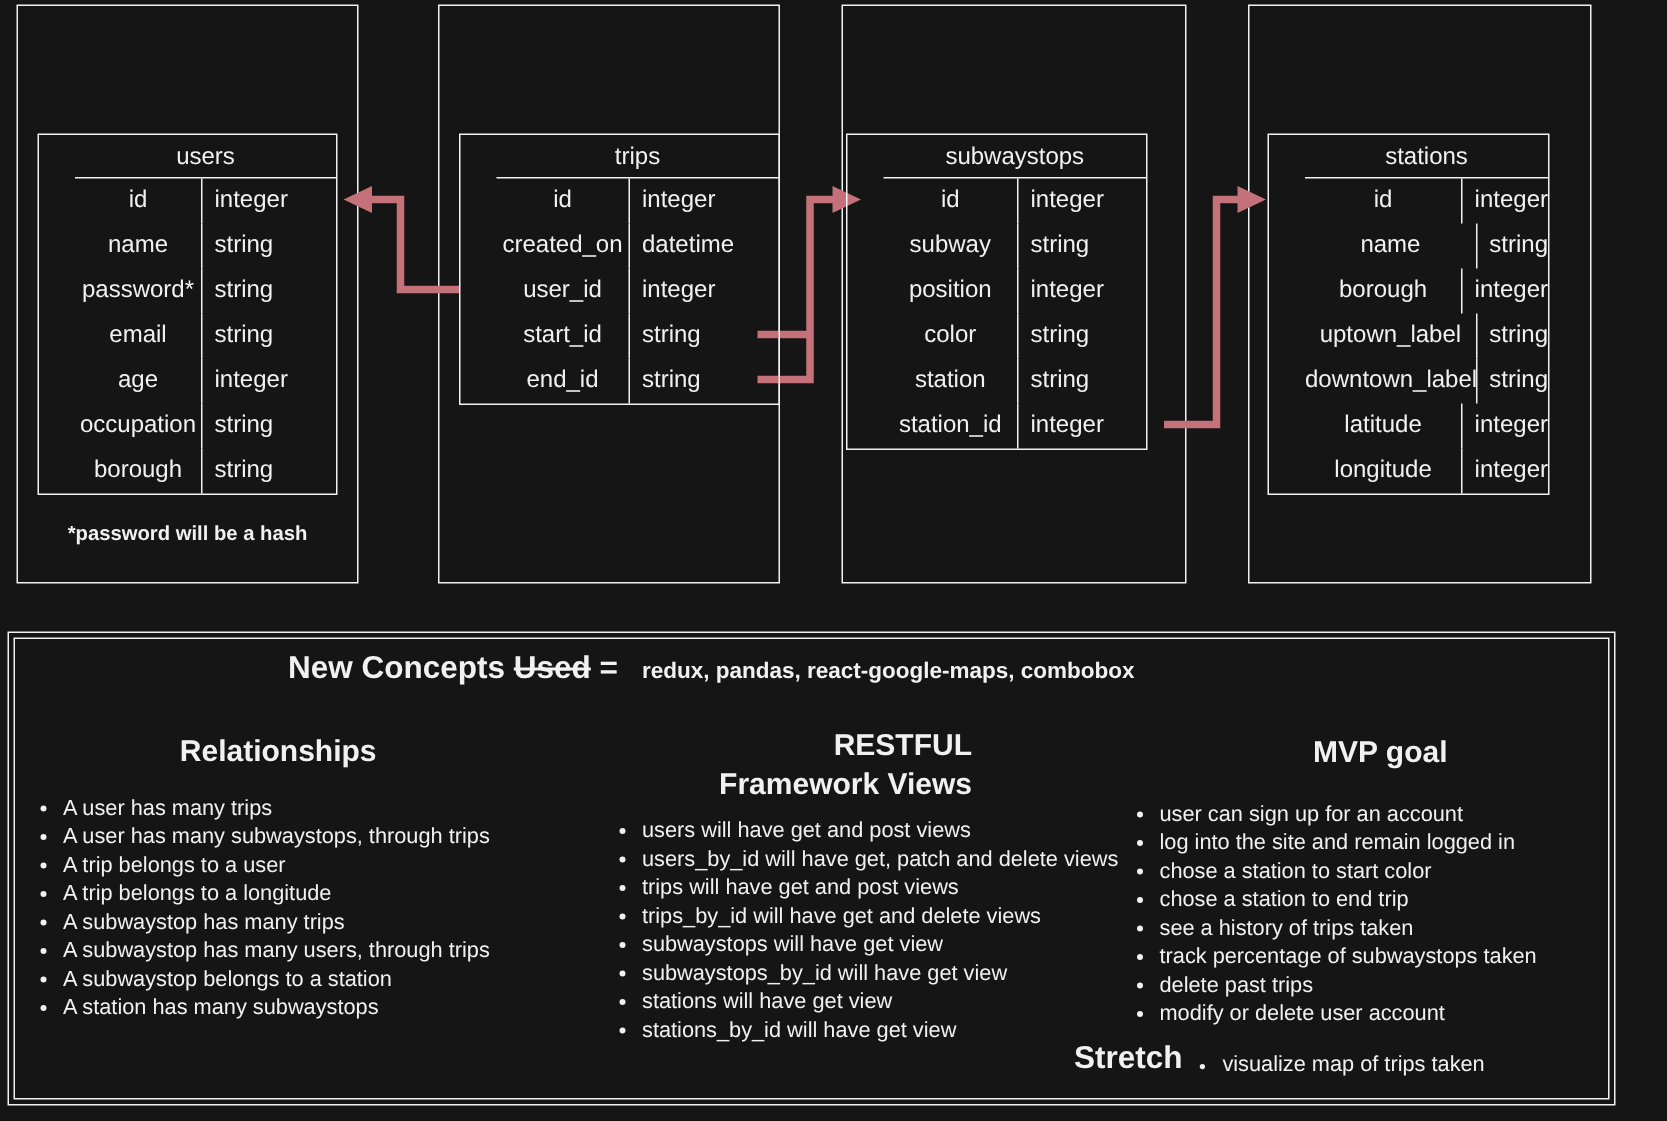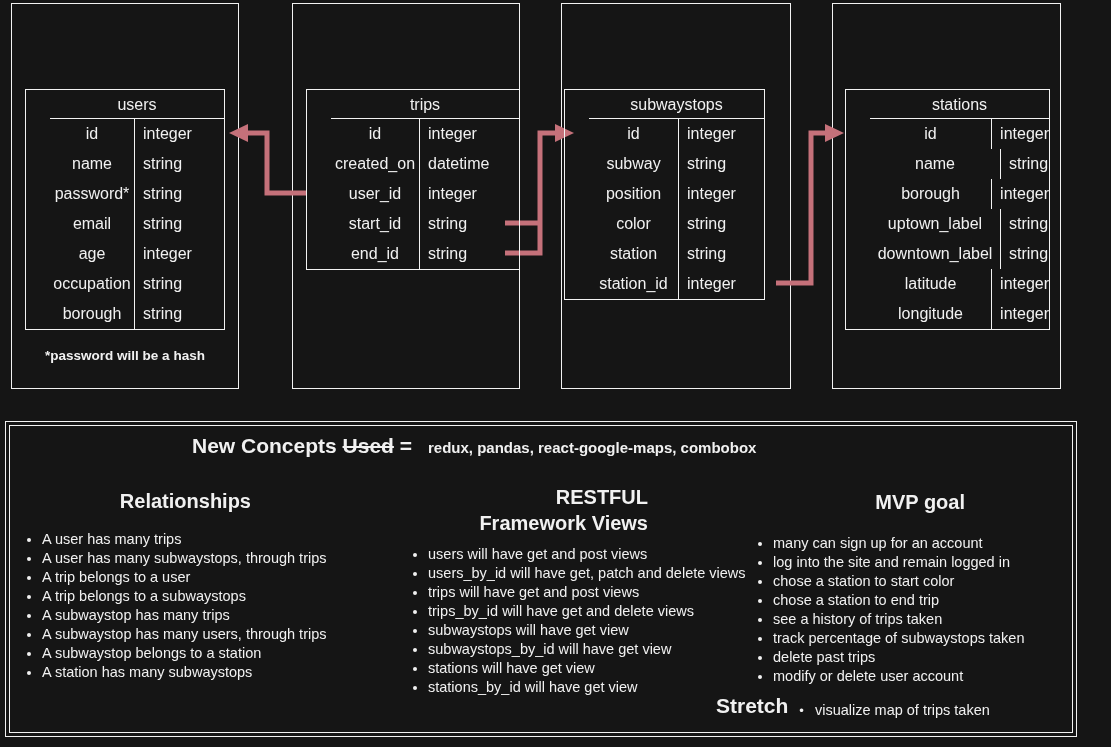--- a/index.html
+++ b/index.html
@@ -170,21 +170,21 @@
           <span class="ftype">string</span>
         </div>
 
         <div class="row">
           <span class="flabel">station_id</span>
           <span class="ftype">integer</span>
         </div>
       </div>
   </div>
 
-  <div class="dbtable" style="left:845px;top:89px;width:205px;--labelw:131px">
+  <div class="dbtable" style="left:845px;top:89px;width:188px;--labelw:131px">
     <div class="tname">stations</div>
     <div>
 
         <div class="row">
           <span class="flabel">id</span>
           <span class="ftype">integer</span>
         </div>
 
         <div class="row">
           <span class="flabel">name</span>
@@ -228,21 +228,21 @@
     <span class="c-main"><span>New Concepts </span><span class="struck">Used</span><span> =</span></span>
     <span class="c-tech">redux, pandas, react-google-maps, combobox</span>
   </div>
 
   <div class="sec-title" style="left:45px;top:66px;width:200px">Relationships</div>
   <ul class="blist" style="left:19px;top:108px;width:345px">
 
   <li>A user has many trips</li>
       <li>A user has many subwaystops, through trips</li>
       <li>A trip belongs to a user</li>
-      <li>A trip belongs to a subwaystops</li>
+      <li>A trip belongs to a longitude</li>
       <li>A subwaystop has many trips</li>
       <li>A subwaystop has many users, through trips</li>
       <li>A subwaystop belongs to a station</li>
       <li>A station has many subwaystops</li>
     </ul>
 
   <div class="sec-title" style="left:442px;top:62px;width:200px">RESTFUL Framework Views</div>
   <ul class="blist" style="left:405px;top:123px;width:335px">
 
   <li>users will have get and post views</li>
@@ -251,21 +251,21 @@
       <li>trips_by_id will have get and delete views</li>
       <li>subwaystops will have get view</li>
       <li>subwaystops_by_id will have get view</li>
       <li>stations will have get view</li>
       <li>stations_by_id will have get view</li>
     </ul>
 
   <div class="sec-title" style="left:839px;top:67px;width:120px">MVP goal</div>
   <ul class="blist" style="left:750px;top:112px;width:300px">
 
-  <li>many can sign up for an account</li>
+  <li>user can sign up for an account</li>
       <li>log into the site and remain logged in</li>
       <li>chose a station to start color</li>
       <li>chose a station to end trip</li>
       <li>see a history of trips taken</li>
       <li>track percentage of subwaystops taken</li>
       <li>delete past trips</li>
       <li>modify or delete user account</li>
     </ul>
 
   <div class="stretch" style="left:710px;top:272px">

